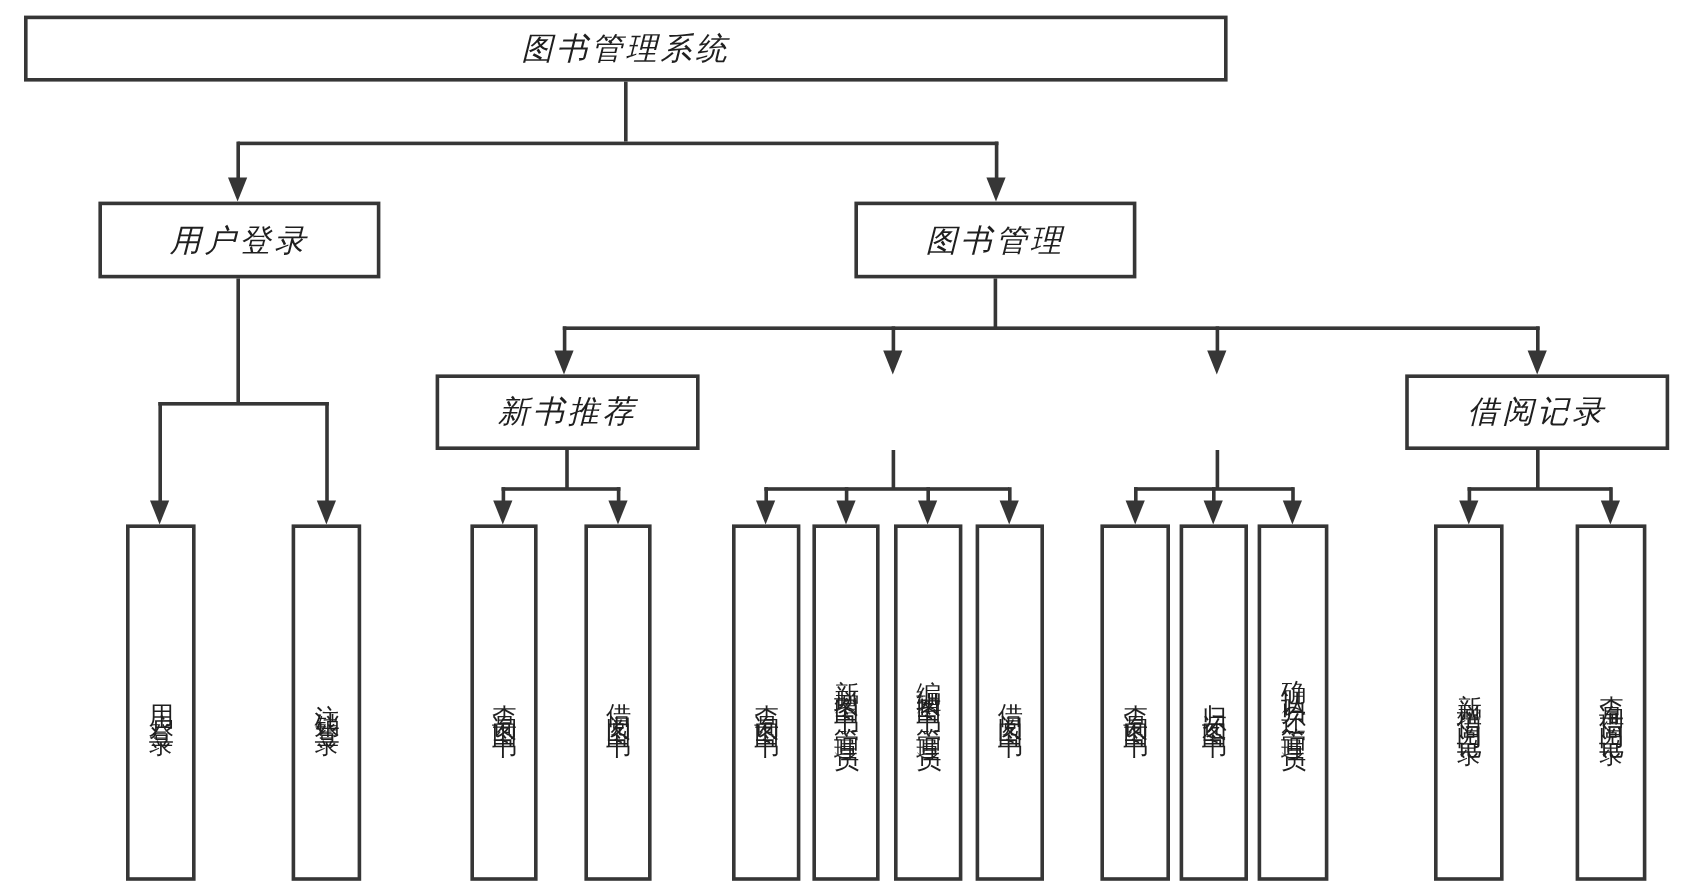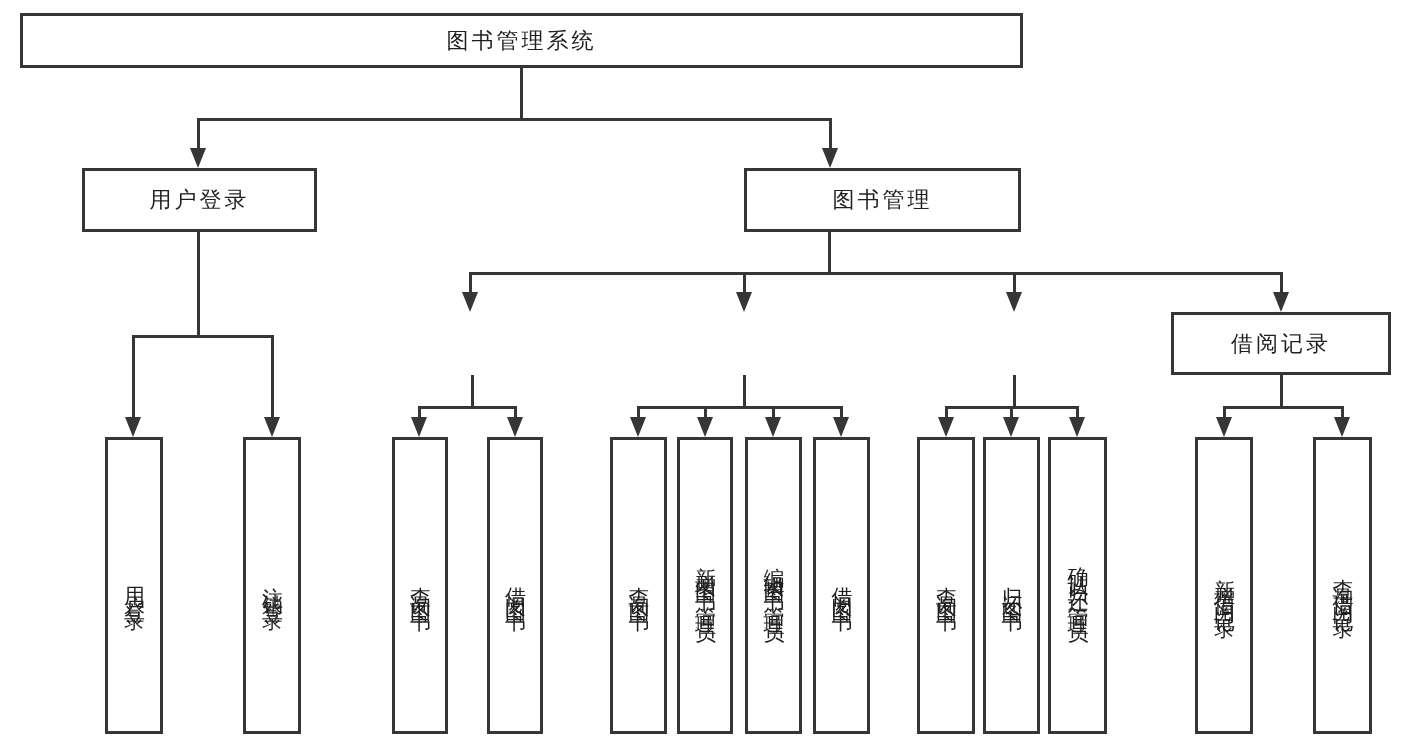--- a/index.html
+++ b/index.html
@@ -16,23 +16,24 @@
     box-sizing: border-box;
     border: 3px solid #363636;
     background: #ffffff;
     color: #1f1f1f;
     display: flex;
     align-items: center;
     justify-content: center;
     text-align: center;
   }
   .h-node {
-    font-size: 22px;
+    font-size: 26px;
     letter-spacing: 3px;
     white-space: nowrap;
+    font-style: italic;
   }
   .v-node {
     writing-mode: vertical-rl;
     text-orientation: mixed;
     font-size: 21px;
     letter-spacing: 8px;
     line-height: 1;
   }
   .vl { position: absolute; width: 3px; background: #363636; }
   .hl { position: absolute; height: 3px; background: #363636; }
@@ -54,22 +55,23 @@
   }
 </style>
 </head>
 <body>
 
 <div class="stage">
 
   <div class="node h-node" style="left:20px; top:13px; width:1003px; height:55px;">图书管理系统</div>
 
   <div class="node h-node" style="left:82px; top:168px; width:235px; height:64px;">用户登录</div>
-  <div class="node h-node" style="left:712px; top:168px; width:277px; height:64px;margin-left:32px;">图书管理</div>
+  <div class="node h-node" style="left:712px; top:168px; width:235px; height:64px;">图书管理</div>
 
+  <div class="node h-node" style="left:363px; top:312px; width:220px; height:63px;">新书推荐</div>
   <div class="node h-node" style="left:1171px; top:312px; width:220px; height:63px;">借阅记录</div>
 
   <div class="node v-node" style="left:105px; top:437px; width:58px; height:297px;">用户登录</div>
   <div class="node v-node" style="left:243px; top:437px; width:58px; height:297px;">注销登录</div>
 
   <div class="node v-node" style="left:392px; top:437px; width:56px; height:297px;">查询图书</div>
   <div class="node v-node" style="left:487px; top:437px; width:56px; height:297px;">借阅图书</div>
 
   <div class="node v-node" style="left:610px; top:437px; width:57px; height:297px;">查询图书</div>
   <div class="node v-node" style="left:677px; top:437px; width:56px; height:297px;">新增图书（管理员）</div>

